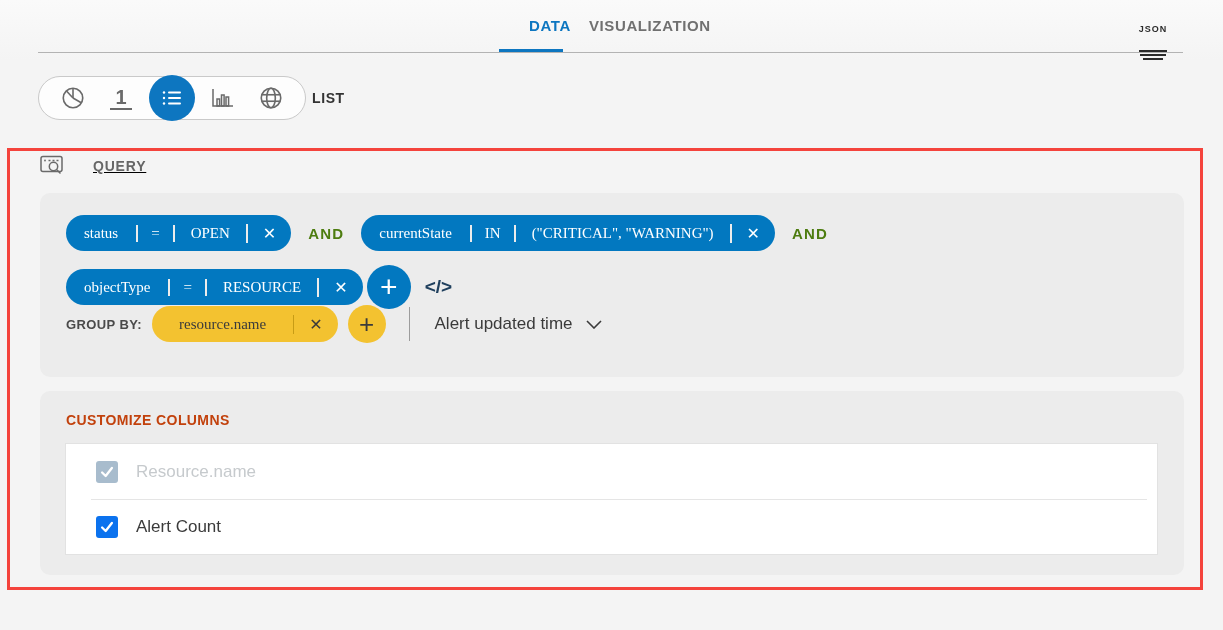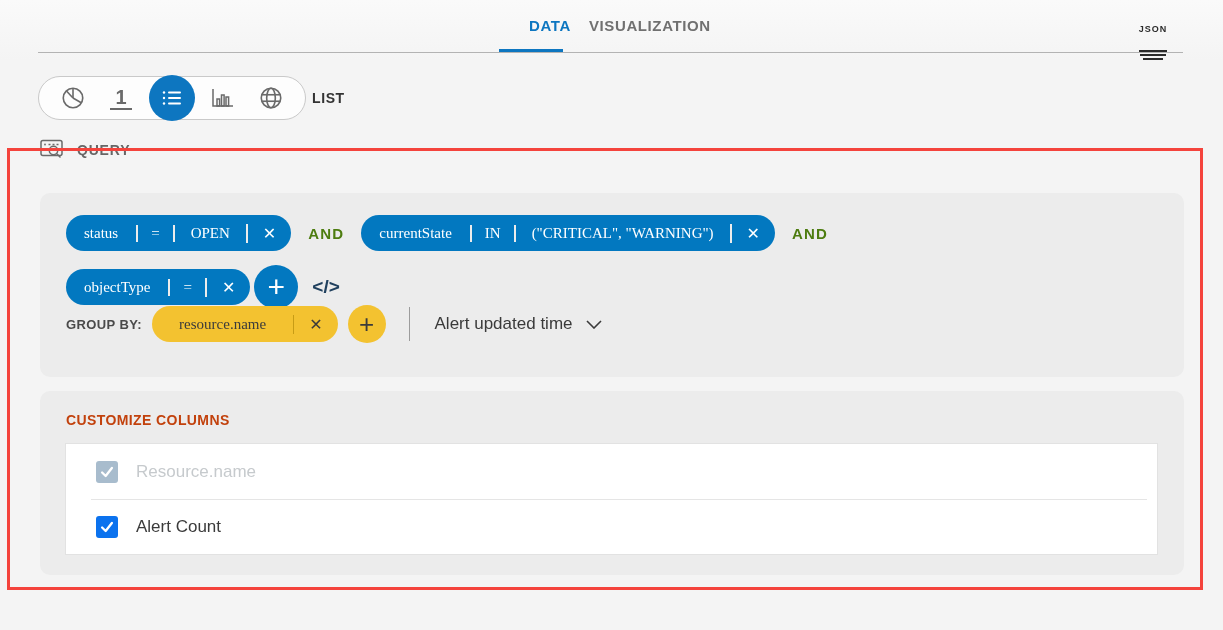--- a/index.html
+++ b/index.html
@@ -32,21 +32,21 @@
   .viz-opt { width:40px; height:40px; display:flex; align-items:center; justify-content:center; cursor:pointer; color:#6a6a6a; }
   .viz-opt.selected { width:46px; height:46px; background:#0d76c0; border-radius:50%; color:#fff; }
   .num-one { font-size:20px; font-weight:600; color:#6a6a6a; border-bottom:2px solid #6a6a6a; padding:0 5px 1px; line-height:1; }
   .viz-label { position:absolute; left:312px; top:90px; font-size:14px; font-weight:700; letter-spacing:.6px; color:#333; }
 
   
   .annotation { position:absolute; left:7px; top:148px; width:1196px; height:442px;
                 border:3px solid #f4433c; pointer-events:none; z-index:50; }
 
   
-  .query-head { position:absolute; left:40px; top:139px; display:flex; align-items:center; gap:12px; }
+  .query-head { position:absolute; left:40px; top:155px; display:flex; align-items:center; gap:28px;text-decoration:underline; }
   .query-head .lbl { font-size:14px; font-weight:700; letter-spacing:.8px; color:#666; }
 
   .panel { position:absolute; left:40px; width:1144px; height:184px; background:#ececec; border-radius:10px; }
   .panel.query { top:193px; }
   .panel.columns { top:391px; }
 
   .frow { position:absolute; left:26px; display:flex; align-items:center; }
   .frow.r1 { top:22px; }
   .frow.r2 { top:72px; }
   .frow.r3 { top:112px; }
@@ -189,20 +189,21 @@
         <span class="seg val">("CRITICAL", "WARNING")</span>
         <span class="seg close">✕</span>
       </div>
       <span class="andword">AND</span>
     </div>
 
     <div class="frow r2">
       <div class="chip blue">
         <span class="seg field">objectType</span>
         <span class="seg op">=</span>
+        <span class="seg val">RESOURCE</span>
         <span class="seg close">✕</span>
       </div>
       <div class="plus-btn">
         <span>+</span>
       </div>
       <div class="code-btn">
         <span>&lt;/&gt;</span>
       </div>
     </div>
 

